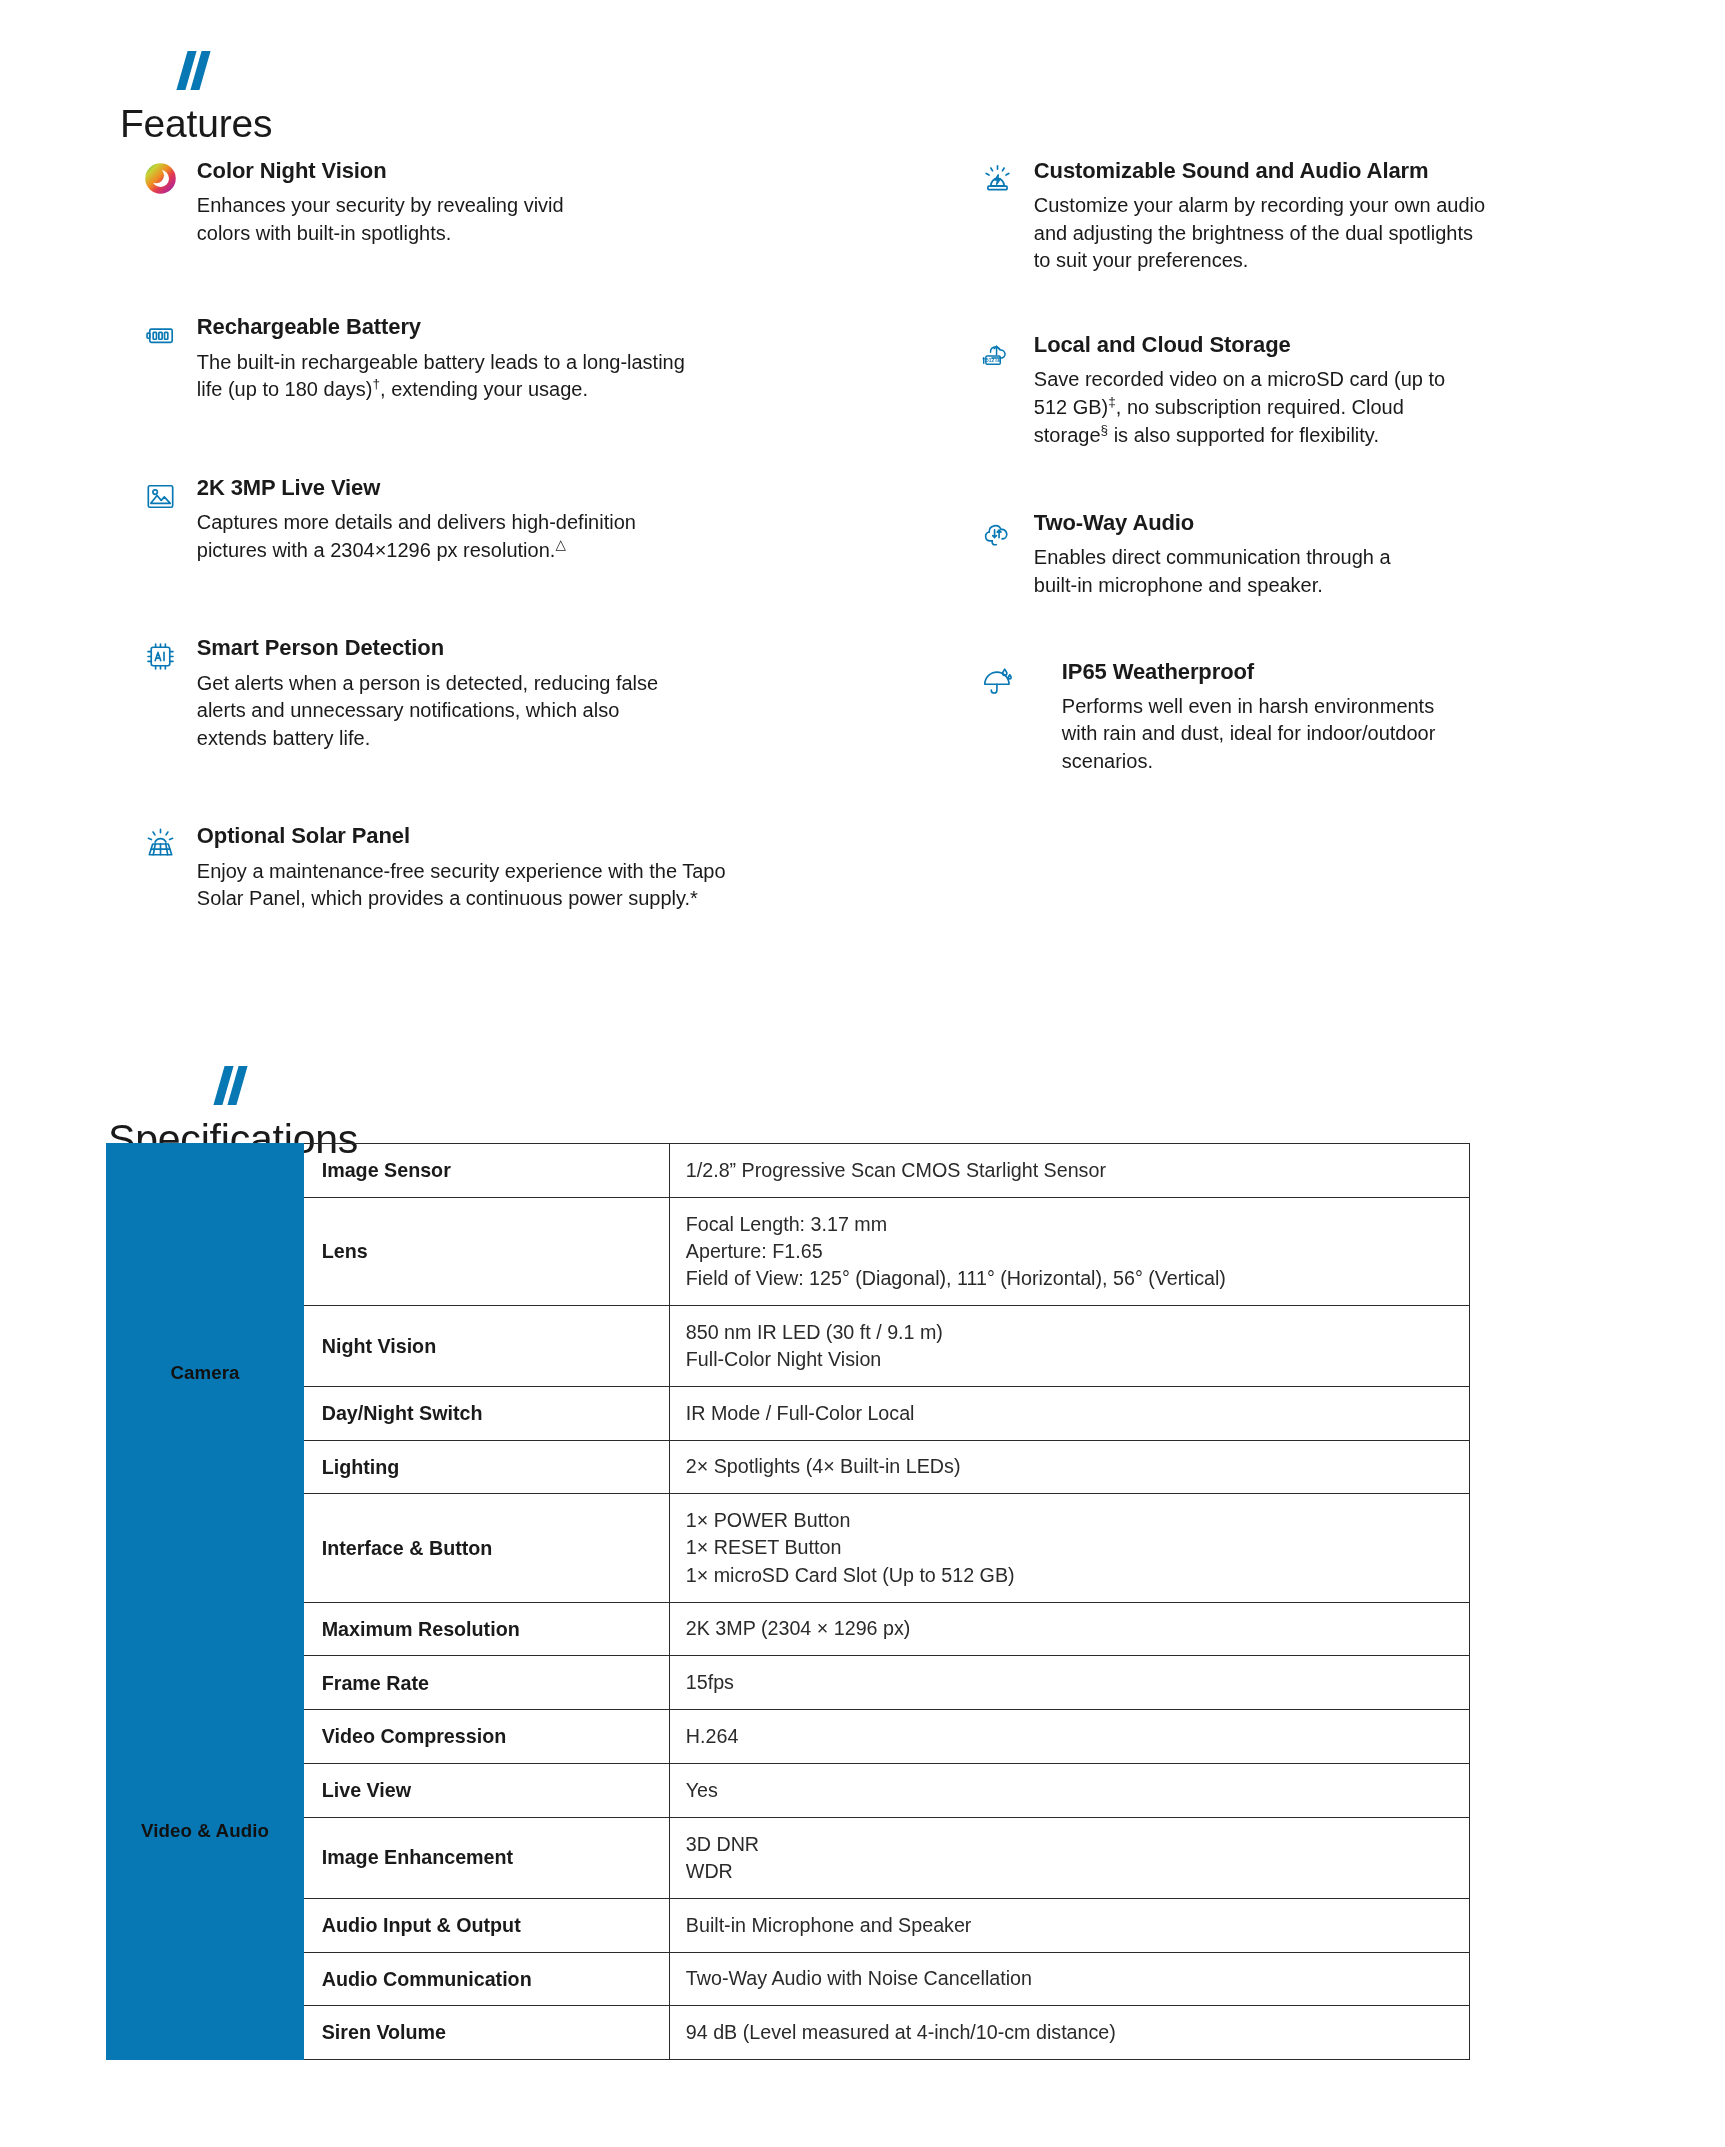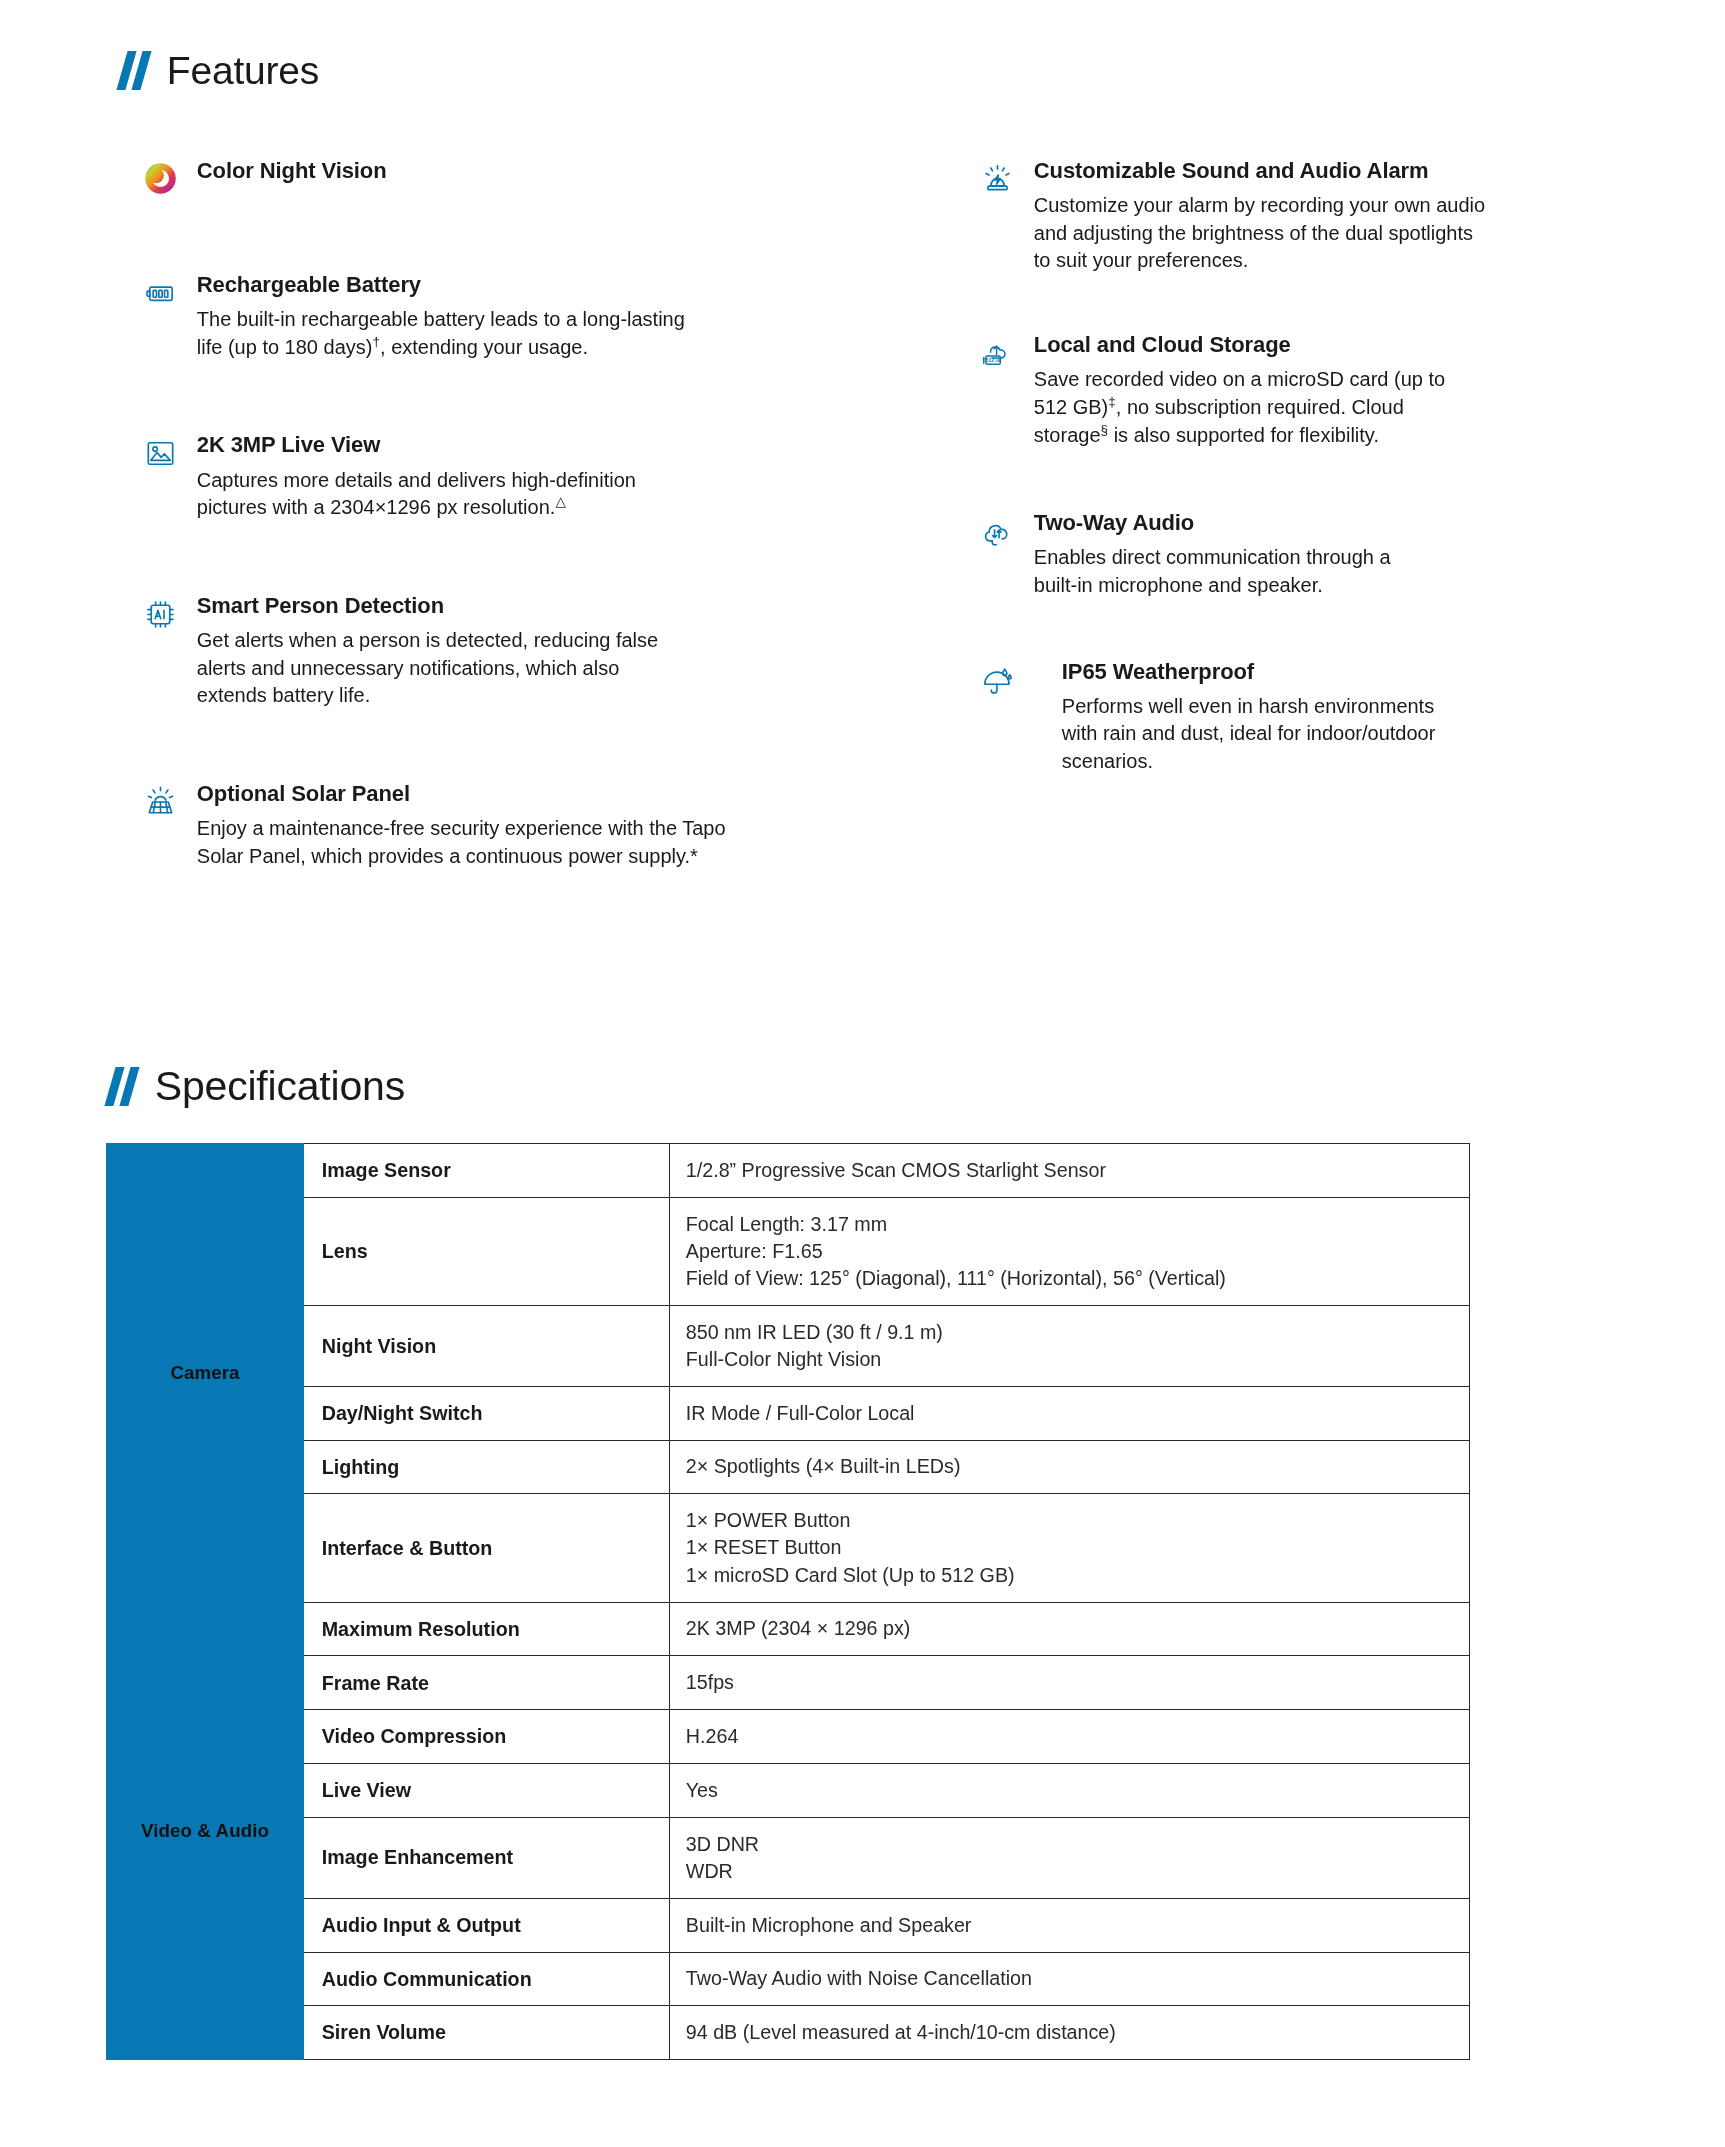--- a/index.html
+++ b/index.html
@@ -13,20 +13,21 @@
     -webkit-font-smoothing: antialiased;
   }
 
   .page { position: relative; width: 1726px; height: 2147px; padding: 0; }
 
   
   .section-head {
     display: flex;
     align-items: center;
     gap: 13.8px;
+    flex-direction: column;
   }
   .slashes {
     display: inline-block;
     width: 33px;
     height: 39px;
     position: relative;
     flex: none;
   }
   .slashes i {
     position: absolute;
@@ -166,20 +167,22 @@
                   <rect width="40" height="40" fill="#fff"></rect>
                   <circle cx="20" cy="20" r="9.2" fill="#000"></circle>
                   <circle cx="15.2" cy="16.6" r="8.6" fill="#fff"></circle>
                 </mask>
               </defs>
               <circle cx="20" cy="20" r="16.5" fill="url(#g1)" mask="url(#m1)"></circle>
             </svg>
           </div>
           <div class="feat-body">
             <div class="feat-title">Color Night Vision</div>
+            <div class="feat-desc">Enhances your security by revealing vivid
+colors with built-in spotlights.</div>
           </div>
         </div>
         <div class="feature" style="margin-top: 67px;">
           <div class="feat-icon">
             <svg width="39" height="39" viewBox="0 0 40 40" fill="none" stroke="#0878b4" stroke-width="1.7" stroke-linecap="round" stroke-linejoin="round">
               <rect x="9" y="13.5" width="23" height="13.5" rx="1.6"></rect>
               <rect x="6.2" y="17.6" width="2.8" height="5.2" rx="1"></rect>
               <rect x="12.5" y="16.8" width="3.4" height="7" rx="0.7"></rect>
               <rect x="18.3" y="16.8" width="3.4" height="7" rx="0.7"></rect>
               <rect x="24.1" y="16.8" width="3.4" height="7" rx="0.7"></rect>

